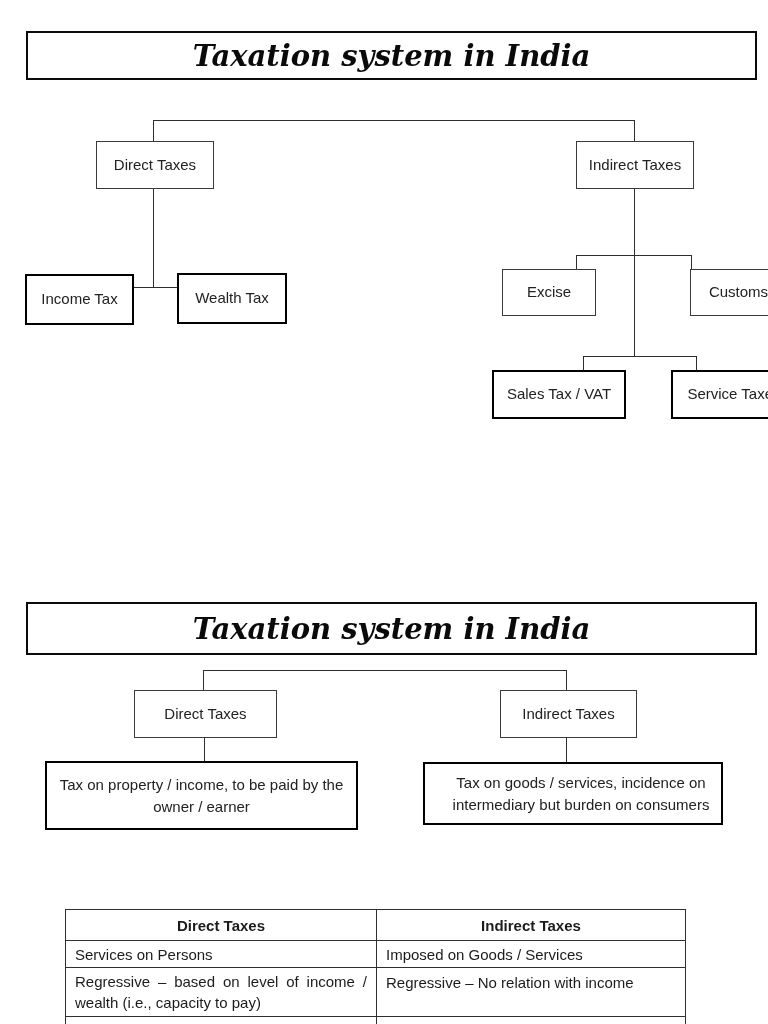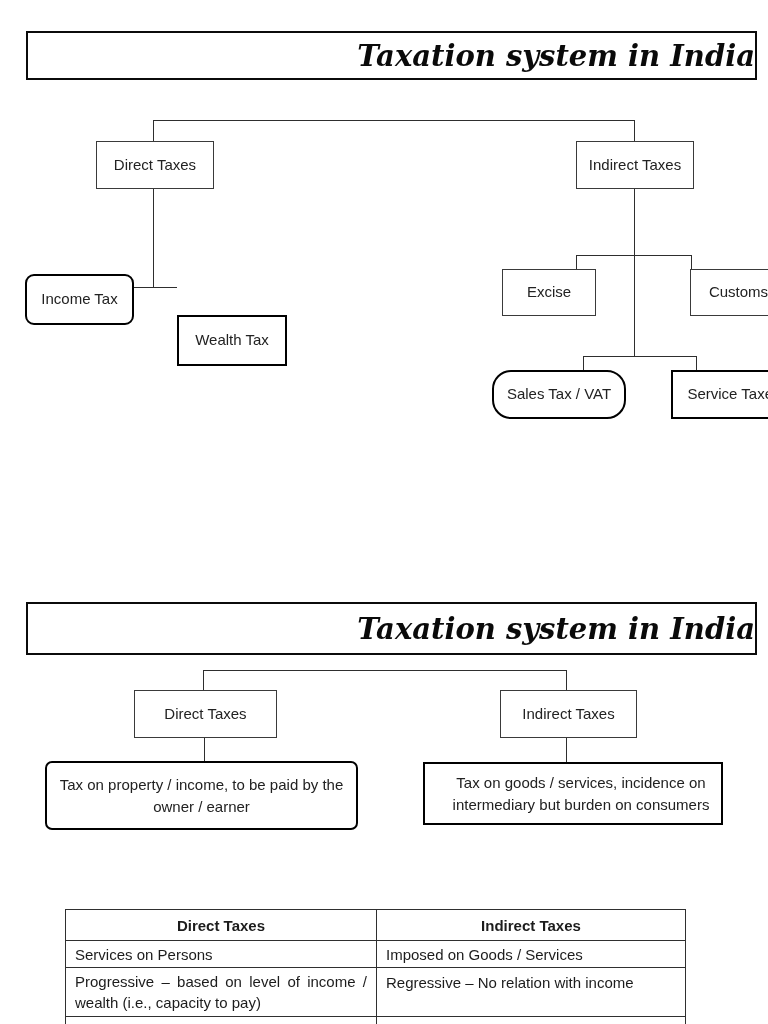--- a/index.html
+++ b/index.html
@@ -2,34 +2,34 @@
 <html><head>
 <meta charset="utf-8">
 <style>
   html,body{margin:0;padding:0;background:#ffffff;}
   #canvas{
     position:relative;width:768px;height:1024px;overflow:hidden;
     background:#ffffff;font-family:"Liberation Sans",sans-serif;color:#1a1a1a;
   }
   .titlebox{
     position:absolute;border:2px solid #0b0b0b;background:#fff;
-    display:flex;align-items:center;justify-content:flex-end;
+    display:flex;align-items:center;justify-content:center;
   }
   .titletext{
     font-family:"DejaVu Serif","Liberation Serif",serif;
     font-style:italic;font-weight:700;font-size:29px;color:#0a0a0a;
     letter-spacing:0px;white-space:nowrap;
   }
   .node{
     position:absolute;border:1.5px solid #3a3a3a;background:#fff;
     display:flex;align-items:center;justify-content:center;
     font-size:15px;color:#222;text-align:center;line-height:1.25;
   }
   .node.thick{border:2px solid #000;}
-  .node.thicker{border:2.5px solid #000;margin-top:42px;}
+  .node.thicker{border:2.5px solid #000;}
   .descbox{
     position:absolute;border:2px solid #000;background:#fff;
     display:flex;align-items:center;justify-content:center;
     font-size:15px;color:#222;text-align:center;line-height:1.45;
     padding:0 8px;box-sizing:border-box;
   }
   .hline{position:absolute;height:1px;background:#2e2e2e;}
   .vline{position:absolute;width:1px;background:#2e2e2e;}
   table.cmp{
     position:absolute;left:65px;top:909px;width:620px;
@@ -61,62 +61,62 @@
     <div class="vline" style="left:634px;top:187px;height:170px;"></div>
     <div class="hline" style="left:576px;top:255px;width:116px;"></div>
     <div class="vline" style="left:576px;top:255px;height:15px;"></div>
     <div class="vline" style="left:691px;top:255px;height:15px;"></div>
     <div class="hline" style="left:583px;top:356px;width:114px;"></div>
     <div class="vline" style="left:583px;top:356px;height:15px;"></div>
     <div class="vline" style="left:696px;top:356px;height:15px;"></div>
 
     <div class="node" style="left:96px;top:141px;width:116px;height:46px;">Direct Taxes</div>
     <div class="node" style="left:576px;top:141px;width:116px;height:46px;">Indirect Taxes</div>
-    <div class="node thick" style="left:25px;top:274px;width:105px;height:47px;border-radius:9px;">Income Tax</div>
+    <div class="node thick" style="left:25px;top:274px;width:105px;height:47px;">Income Tax</div>
     <div class="node thicker" style="left:177px;top:273px;width:106px;height:47px;">Wealth Tax</div>
     <div class="node" style="left:502px;top:269px;width:92px;height:45px;">Excise</div>
     <div class="node" style="left:690px;top:269px;width:95px;height:45px;">Customs</div>
-    <div class="node thick" style="left:492px;top:370px;width:130px;height:45px;border-radius:19px;">Sales Tax / VAT</div>
+    <div class="node thick" style="left:492px;top:370px;width:130px;height:45px;">Sales Tax / VAT</div>
     <div class="node thick" style="left:671px;top:370px;width:122px;height:45px;">Service Taxes</div>
   </div>
 
   <div>
     <div class="titlebox" style="left:26px;top:602px;width:727px;height:49px;">
       <span class="titletext">Taxation system in India</span>
     </div>
 
     <div class="hline" style="left:203px;top:670px;width:364px;"></div>
     <div class="vline" style="left:203px;top:670px;height:20px;"></div>
     <div class="vline" style="left:566px;top:670px;height:20px;"></div>
     <div class="vline" style="left:204px;top:736px;height:25px;"></div>
     <div class="vline" style="left:566px;top:736px;height:26px;"></div>
 
     <div class="node" style="left:134px;top:690px;width:141px;height:46px;">Direct Taxes</div>
     <div class="node" style="left:500px;top:690px;width:135px;height:46px;">Indirect Taxes</div>
-    <div class="descbox" style="left:45px;top:761px;width:313px;height:69px;border-radius:7px;">Tax on property / income, to be paid by the owner / earner</div>
+    <div class="descbox" style="left:45px;top:761px;width:313px;height:69px;">Tax on property / income, to be paid by the owner / earner</div>
     <div class="descbox" style="left:423px;top:762px;width:300px;height:63px;padding-left:24px;">Tax on goods / services, incidence on intermediary but burden on consumers</div>
 
     <table class="cmp">
       <colgroup>
           <col style="width:311px">
           <col style="width:309px">
         </colgroup>
       <thead>
         <tr>
           <th>Direct Taxes</th>
           <th>Indirect Taxes</th>
         </tr>
       </thead>
       <tbody>
         <tr class="r1">
           <td>Services on Persons</td>
           <td>Imposed on Goods / Services</td>
         </tr>
         <tr class="r2">
-          <td class="justify">Progressive – based on level of income / wealth (i.e., capacity to pay)</td>
+          <td class="justify">Regressive – based on level of income / wealth (i.e., capacity to pay)</td>
           <td style="vertical-align:top;padding-top:6px;">Regressive – No relation with income</td>
         </tr>
         <tr class="r3">
           <td></td>
           <td></td>
         </tr>
       </tbody>
     </table>
   </div>
 

